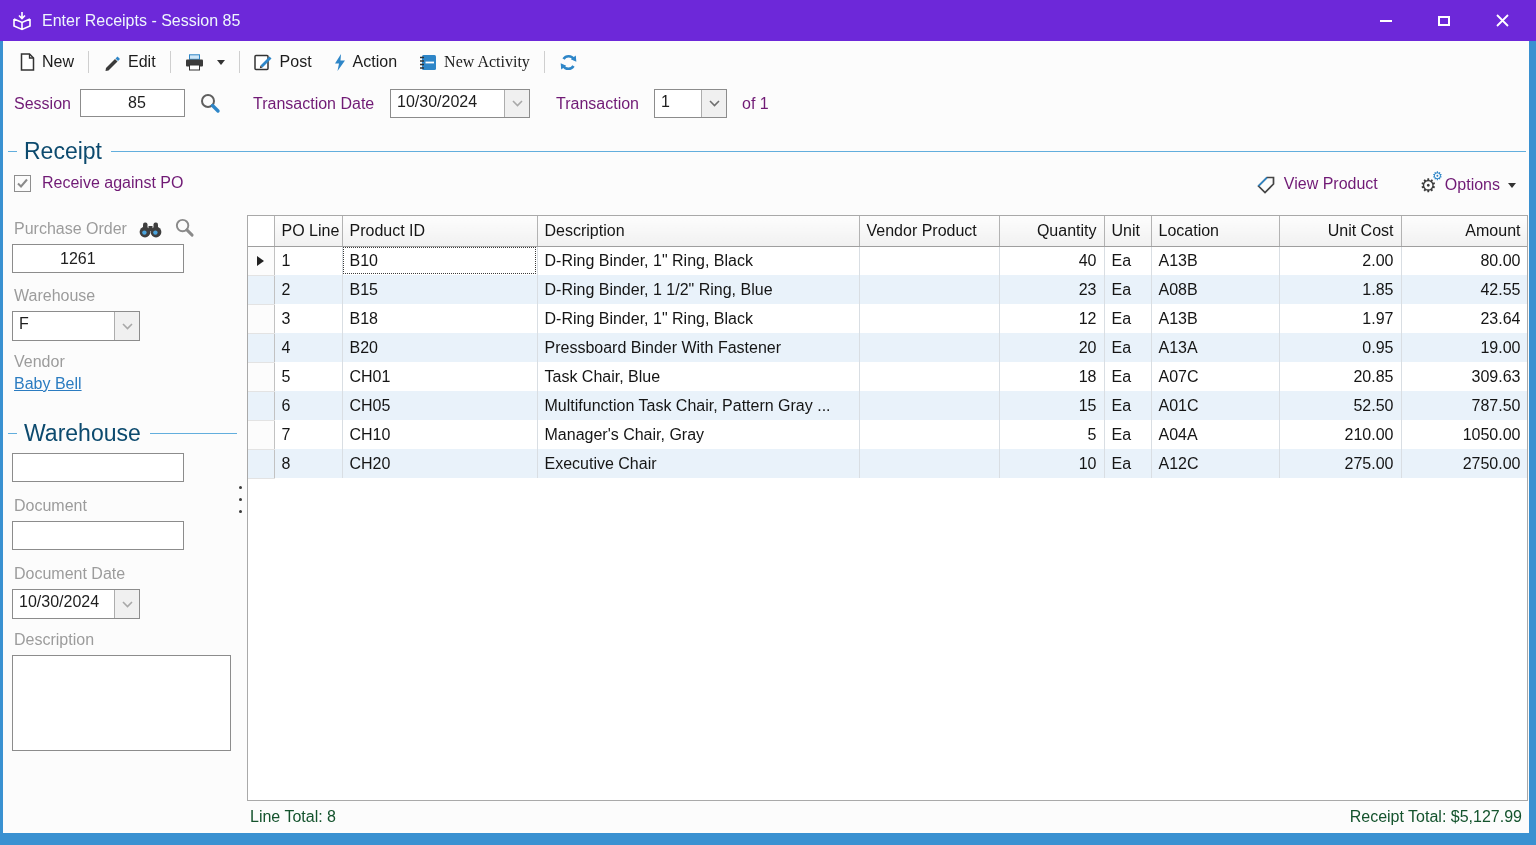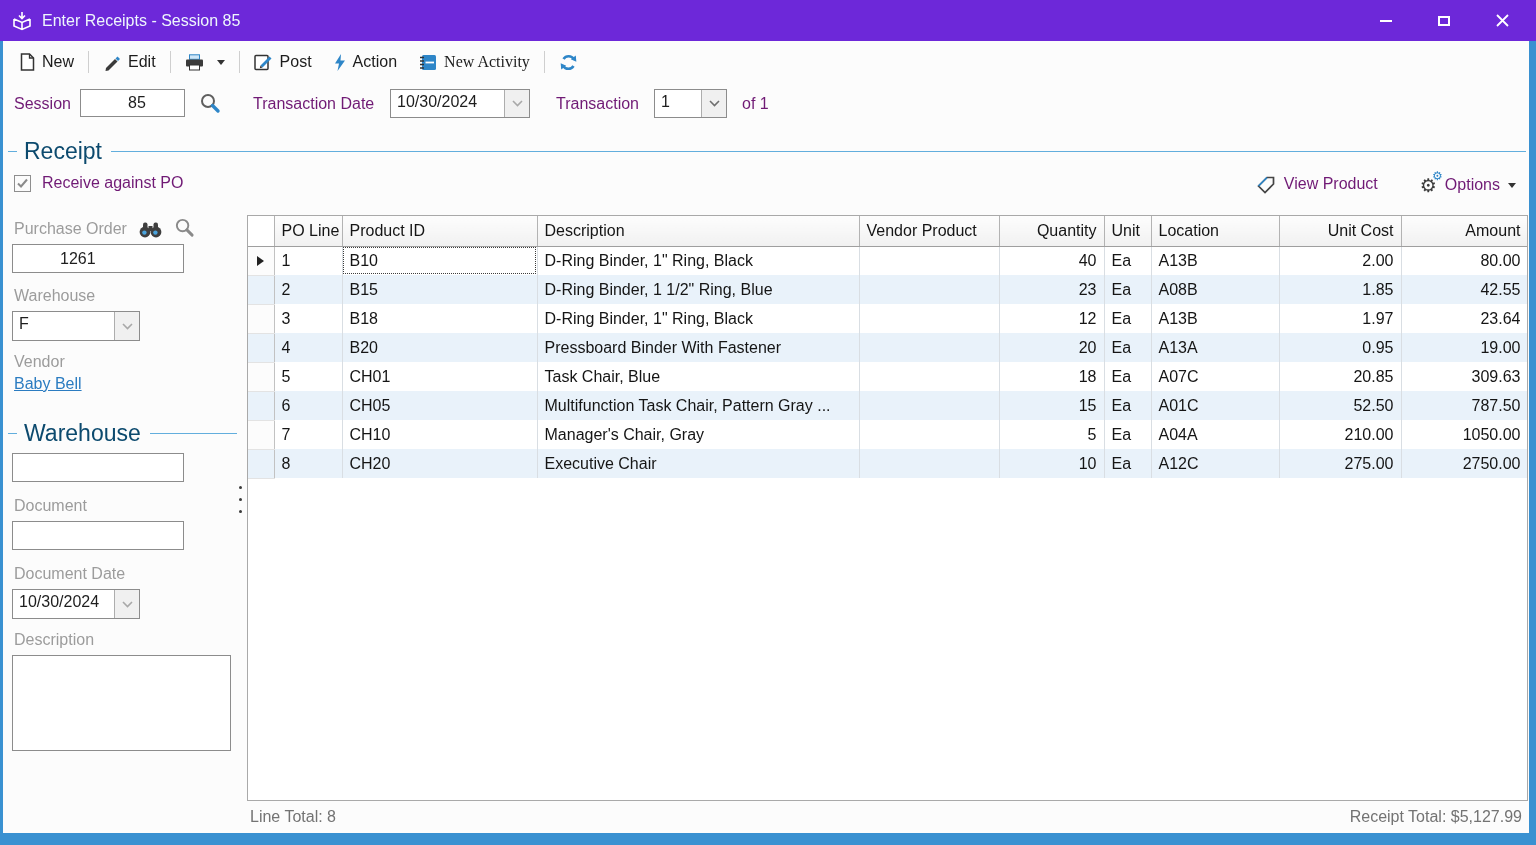--- a/index.html
+++ b/index.html
@@ -59,21 +59,21 @@
   table.recv td { height:29px; border-right:1px solid #d9dee3; padding:0 7px; white-space:nowrap; overflow:hidden; }
   table.recv td.num { text-align:right; }
   table.recv tr.alt td { background:#e9f2fa; }
   table.recv td.rowhead { background:#fcfcfc; border-right:1px solid #c2c2c2; border-bottom:1px solid #e3e3e3; padding:0; text-align:center; }
   .row-marker { width:0; height:0; display:inline-block; border-top:5px solid transparent; border-bottom:5px solid transparent; border-left:7px solid #222; }
   td.focus-cell { outline:1px dotted #3c3c3c; outline-offset:-2px; }
 
   .splitter { position:absolute; left:239px; top:486px; display:flex; flex-direction:column; gap:9px; }
   .splitter i { width:3px; height:3px; border-radius:50%; background:#3a3a3a; }
 
-  .status-line { position:absolute; font-size:16px; color:#737373; }
+  .status-line { position:absolute; font-size:16px; color:#14532d; }
 
   .abs { position:absolute; }
   .icon { display:inline-flex; align-items:center; justify-content:center; }
 
   .gear-wrap { position:relative; font-size:19px; color:#3c3c3c; line-height:1; }
   .gear-small { position:absolute; top:-6px; right:-6px; font-size:12px; color:#2e86c8; }
 </style>
 </head>
 <body>
 

